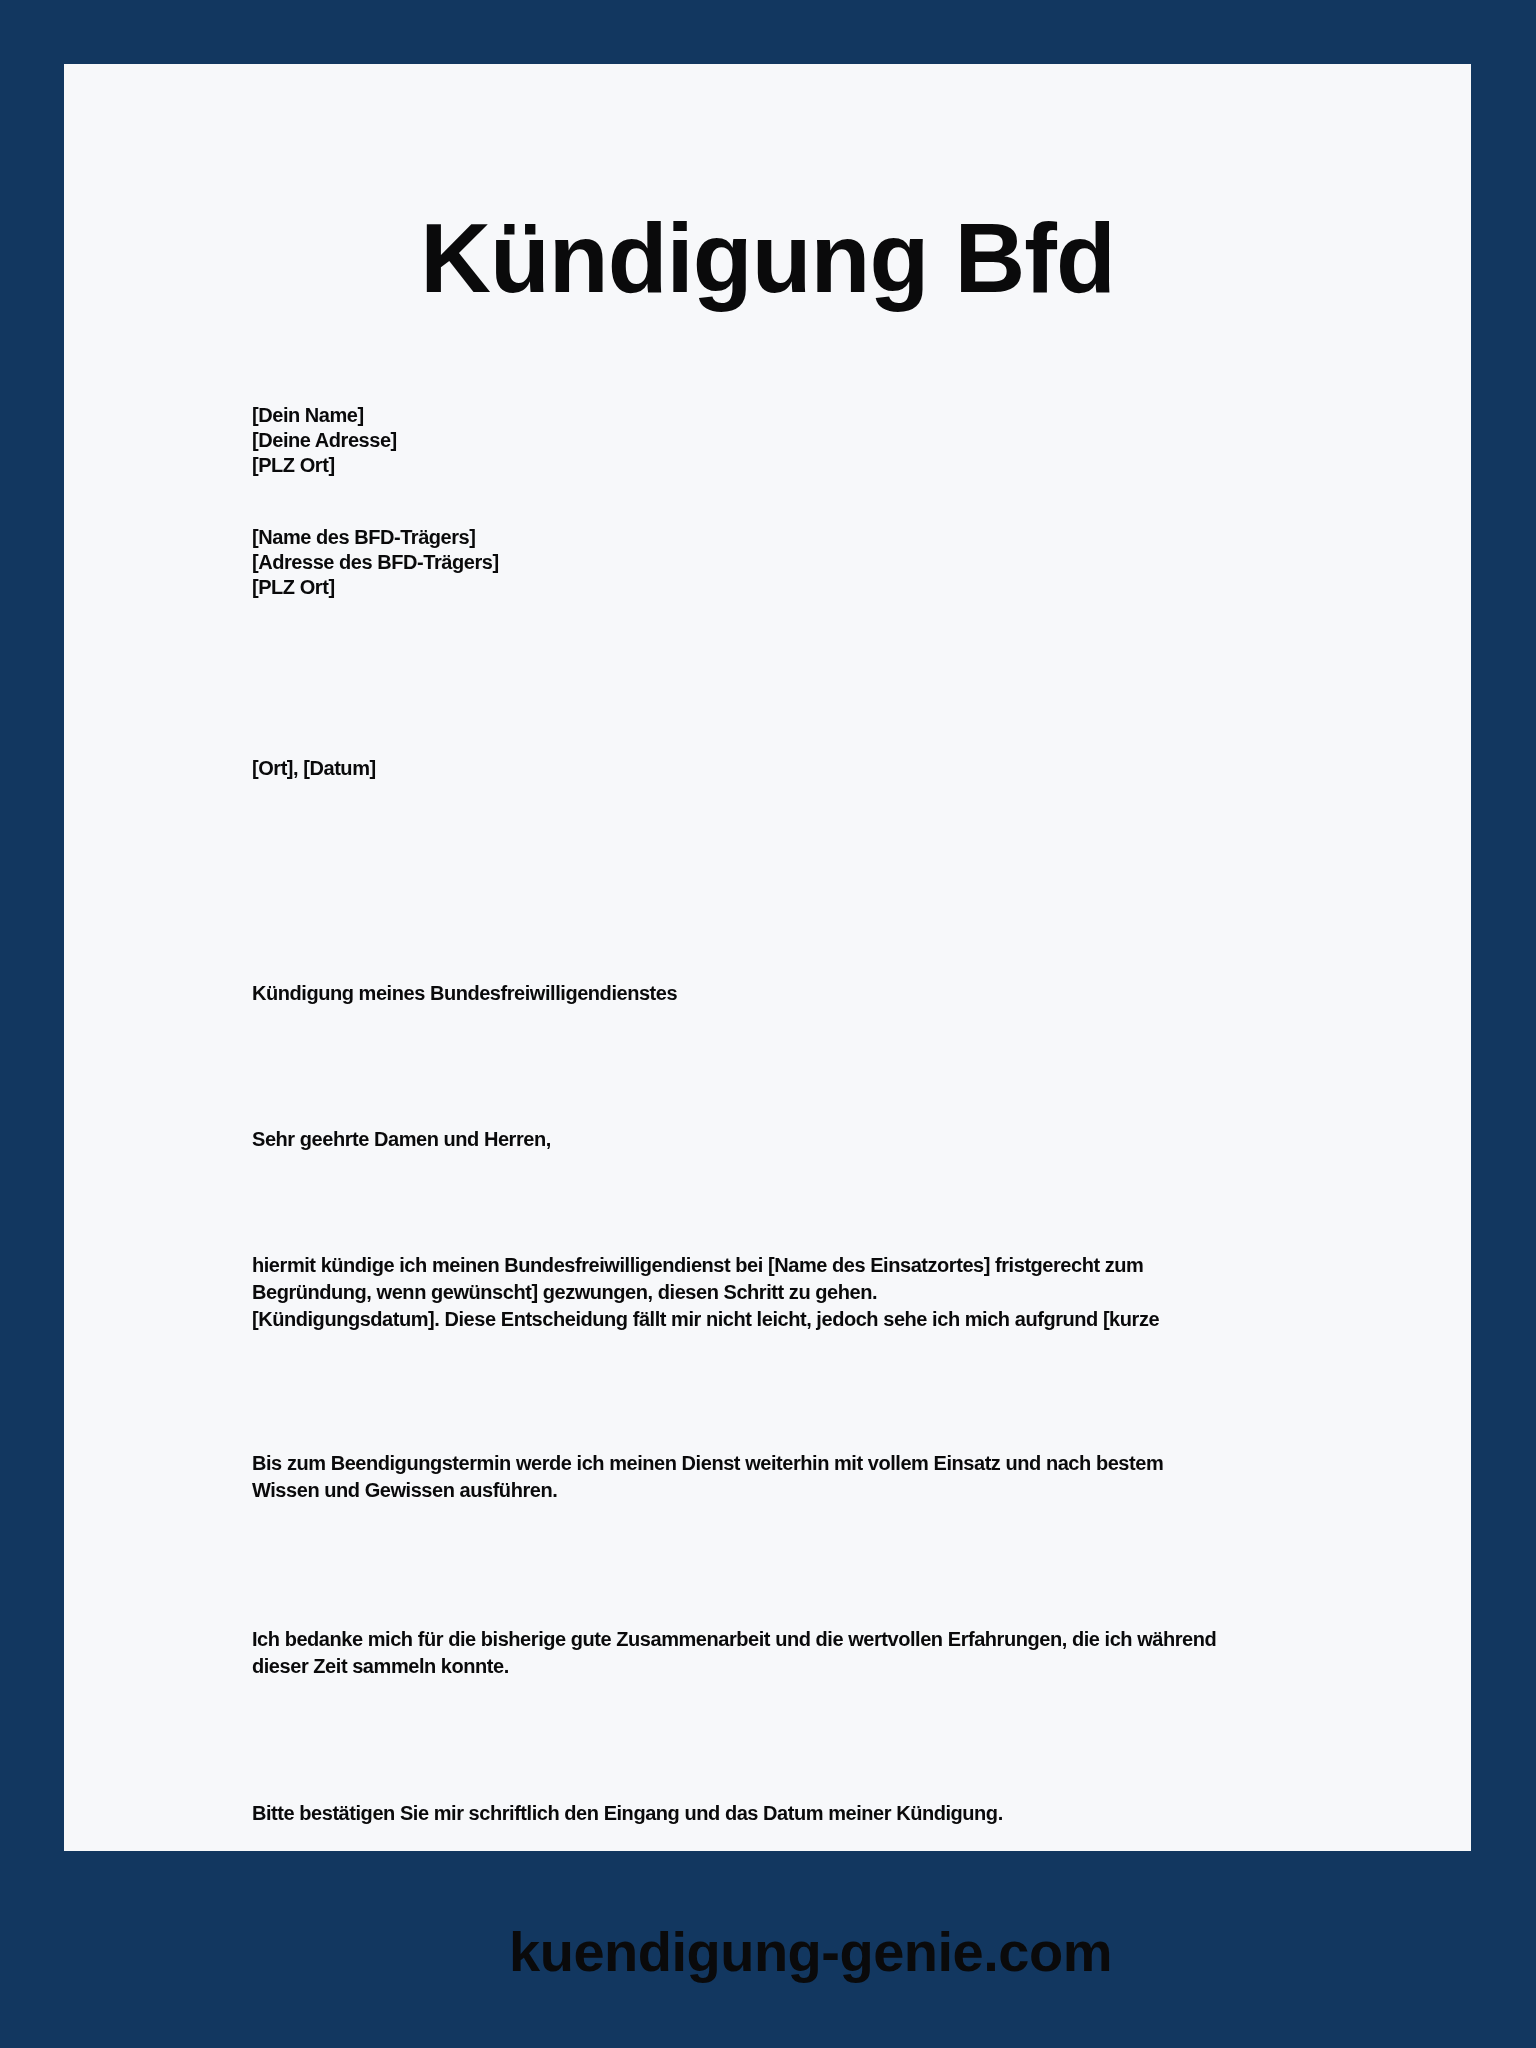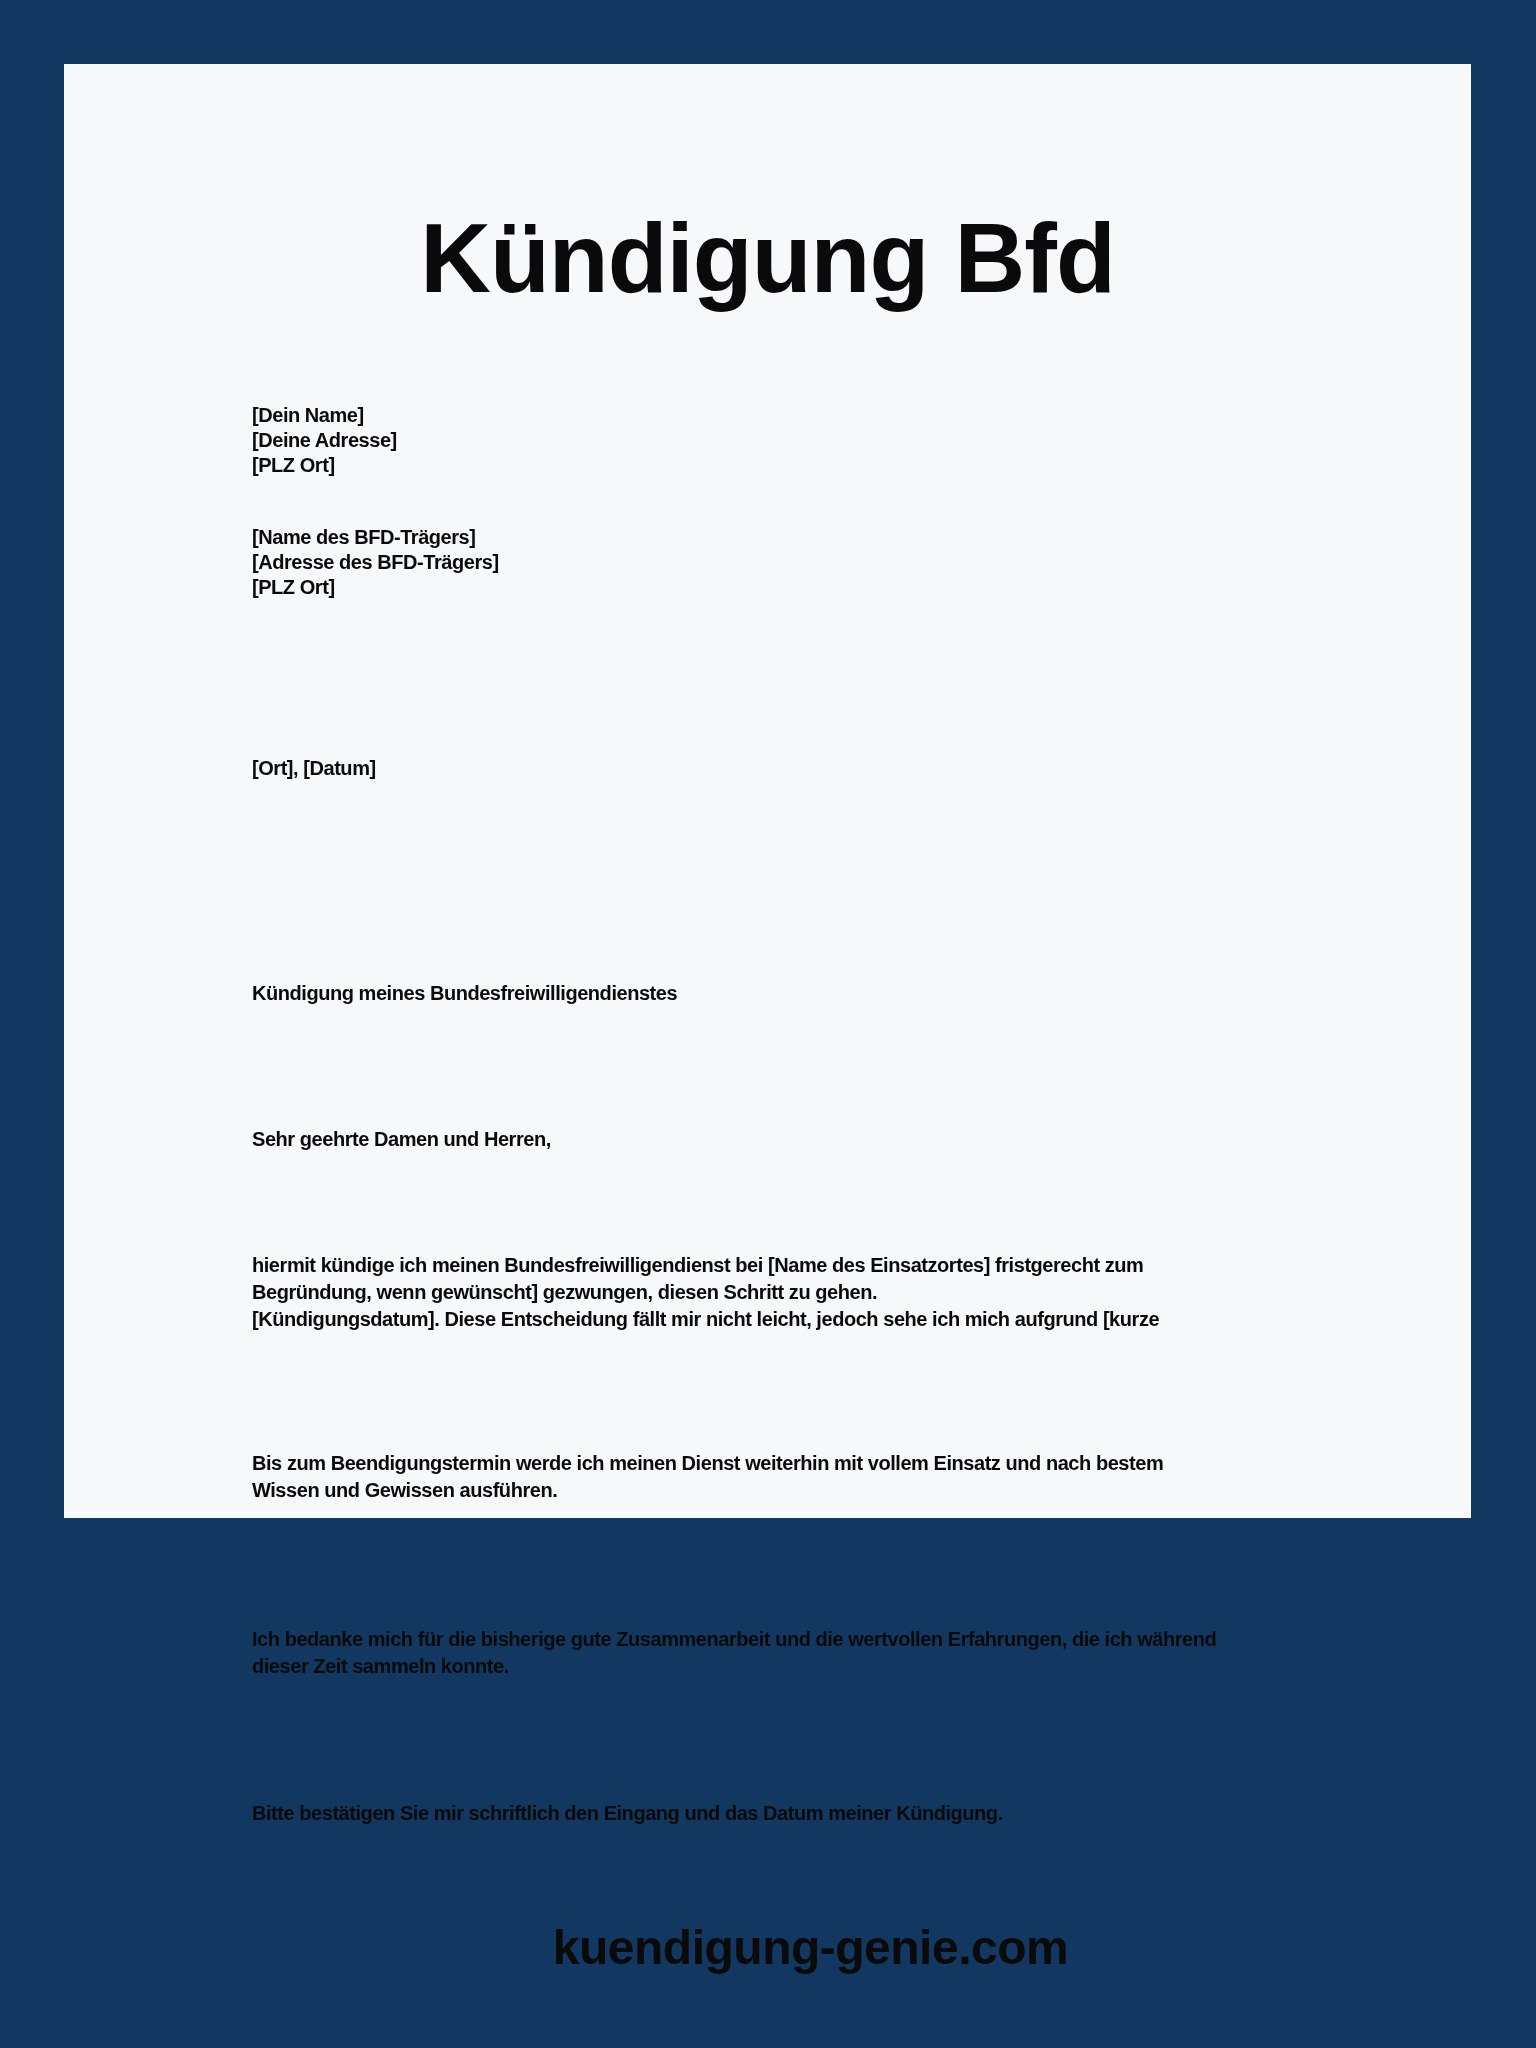--- a/index.html
+++ b/index.html
@@ -13,21 +13,21 @@
     width: 1536px;
     height: 2048px;
     background: #123760;
     overflow: hidden;
   }
   .page {
     position: absolute;
     left: 64px;
     top: 64px;
     width: 1407px;
-    height: 1454px;
+    height: 1787px;
     background: #f7f8fa;
   }
   .abs { position: absolute; }
   .doc-title {
     left: 0;
     top: 145px;
     width: 100%;
     text-align: center;
     font-size: 98px;
     font-weight: bold;
@@ -44,21 +44,21 @@
     letter-spacing: -0.45px;
   }
   .addr-block .line { line-height: 25px; white-space: nowrap; }
   .para .line { line-height: 27px; white-space: nowrap; }
   .single-line { line-height: 25px; white-space: nowrap; margin-top: 24px; }
   .site-footer {
     left: 0;
     top: 1860px;
     width: 100%;
     text-align: center;
-    font-size: 48px;
+    font-size: 56px;
     font-weight: bold;
     color: #0a0a0b;
     letter-spacing: -0.5px;
     line-height: 1;
     white-space: nowrap;
     padding-left: 43px;
   }
 </style>
 </head>
 <body>

